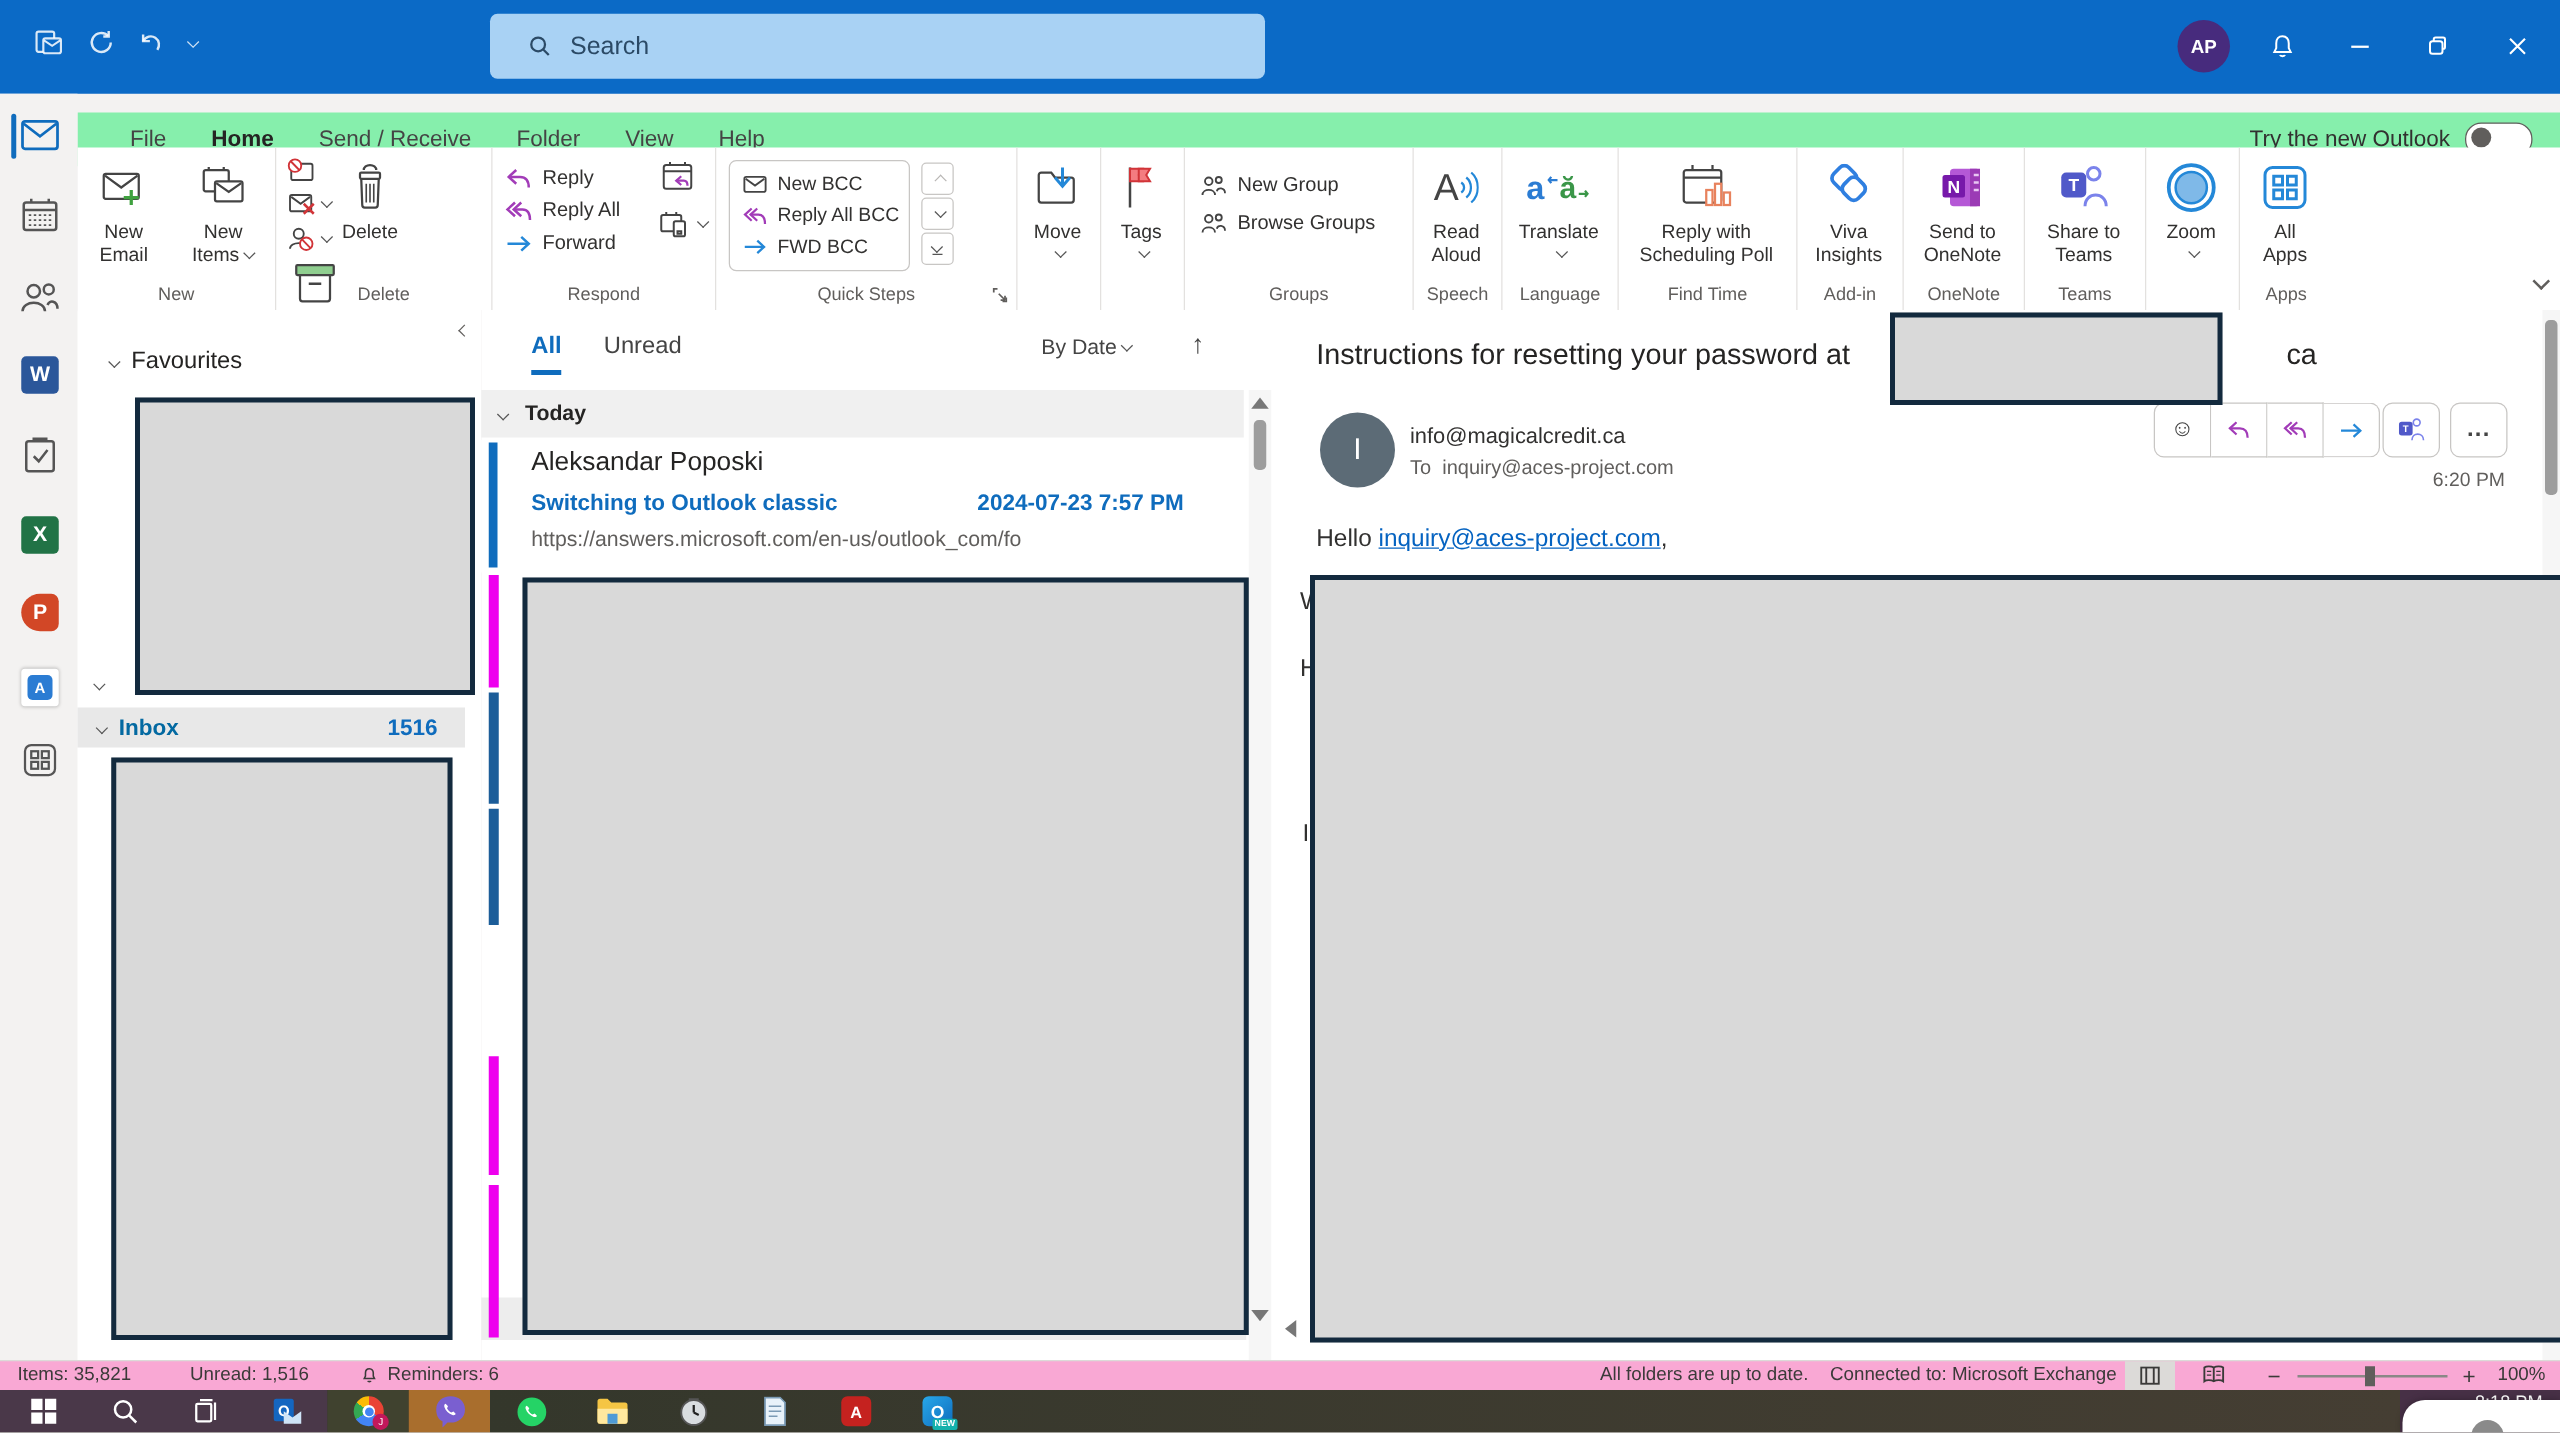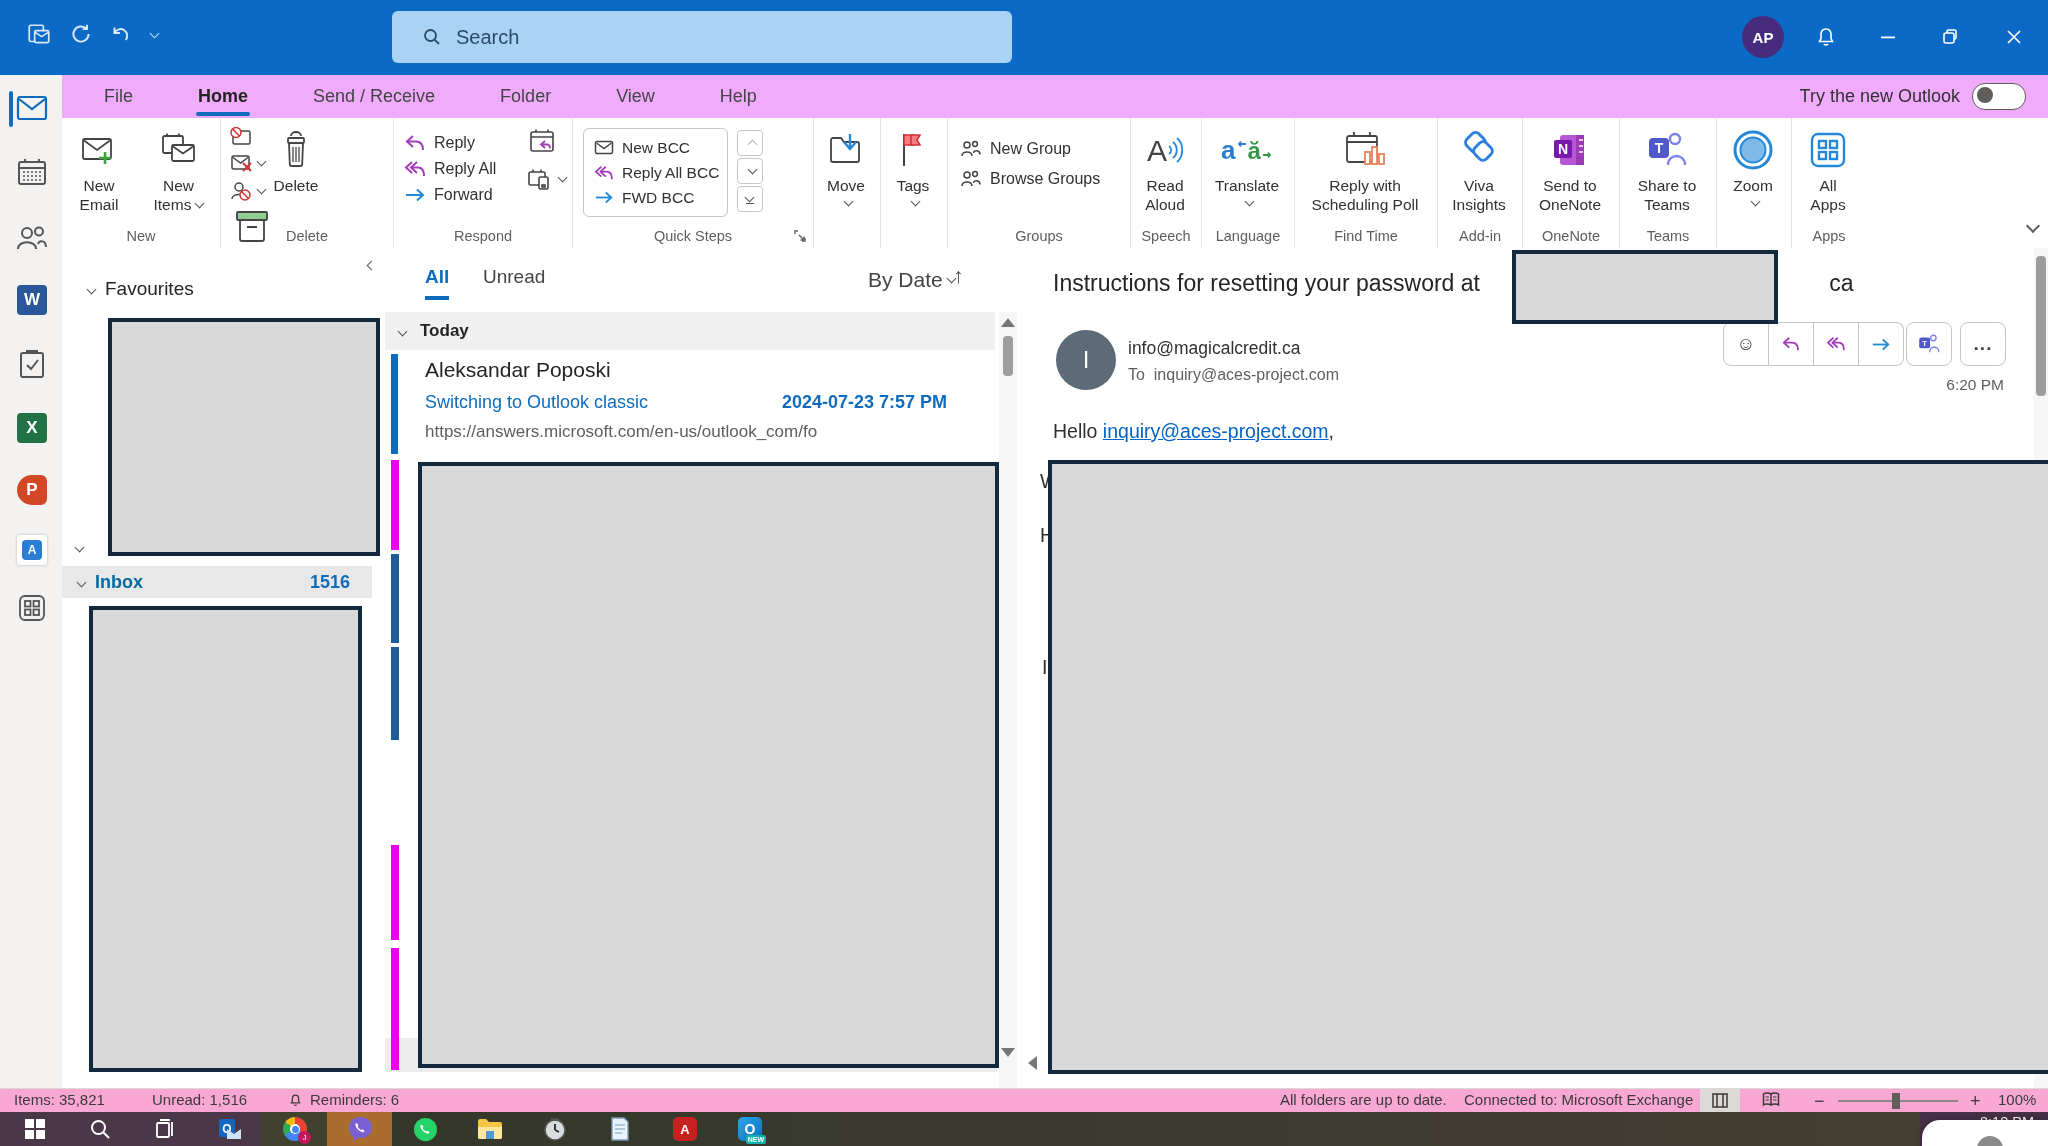--- a/index.html
+++ b/index.html
@@ -10,21 +10,21 @@
   
   #titlebar{left:0;top:0;width:2048px;height:75px;background:#0b6ac6;}
   .qa-ic{color:rgba(255,255,255,.85);display:flex;align-items:center;justify-content:center;}
   #searchbox{left:392px;top:11px;width:620px;height:52px;background:#a9d2f4;border-radius:6px;
              display:flex;align-items:center;color:#2b4a66;font-size:20px;}
   #searchbox .mag{margin:0 14px 0 30px;}
   .winbtn{color:#fff;display:flex;align-items:center;justify-content:center;width:44px;height:44px;}
   #avatar-ap{left:1742px;top:16px;width:42px;height:42px;border-radius:50%;background:#472b7d;color:#fff;
              font-size:15px;display:flex;align-items:center;justify-content:center;font-weight:bold;}
   
-  #tabrow{left:62px;top:75px;width:1986px;height:43px;background:#f0abfc;display:flex;align-items:center;gap:29px;}
+  #tabrow{left:62px;top:90px;width:1986px;height:43px;background:#86efac;display:flex;align-items:center;}
   .tab{font-size:18px;color:#444;padding:0 18px;height:43px;display:flex;align-items:center;position:relative;}
   .tab.active{color:#252423;font-weight:bold;}
   .tab.active:after{content:"";position:absolute;left:16px;right:16px;bottom:2px;height:4px;background:#0f6cbd;border-radius:2px;}
   #try-new{position:absolute;right:22px;top:8px;display:flex;align-items:center;font-size:18px;color:#323130;}
   #toggle{width:52px;height:25px;border:1.5px solid #605e5c;border-radius:13px;background:#fff;margin-left:12px;position:relative;}
   #toggle .knob{position:absolute;left:4px;top:3px;width:16px;height:16px;border-radius:50%;background:#605e5c;}
   
   #ribbon{left:62px;top:118px;width:1986px;height:130px;background:#fff;border-bottom:1px solid #d8d6d4;
           display:flex;align-items:stretch;}
   .rgroup{position:relative;border-right:1px solid #e3e1df;flex:0 0 auto;}
@@ -609,40 +609,40 @@
     <span style="margin-left:auto;margin-right:22px;font-size:18px;font-weight:bold;color:#0f6cbd">1516</span>
   </div>
 
   <div class="abs redact" style="left:27px;top:358px;width:265px;height:458px"></div>
 </div>
 
 <div id="msglist" class="abs">
 
   <div class="abs" style="left:40px;top:18px;font-size:19px;font-weight:bold;color:#0f6cbd;border-bottom:4px solid #0f6cbd;padding-bottom:8px"><span>All</span></div>
   <div class="abs" style="left:98px;top:18px;font-size:19px;color:#444"><span>Unread</span></div>
-  <div class="abs" style="left:483px;top:20px;font-size:21px;color:#444;display:flex;align-items:center">
+  <div class="abs" style="left:448px;top:20px;font-size:17px;color:#444;display:flex;align-items:center">
     <span>By Date</span>
       <span class="chev s"></span>
   </div>
   <div class="abs" style="left:568px;top:16px;font-size:21px;color:#444"><span>↑</span></div>
 
   <div class="abs" style="left:0;top:64px;width:610px;height:38px;background:#f0f0f0;display:flex;align-items:center">
     <span class="chev s" style="margin:0 14px 0 14px"></span>
     <span style="font-size:17px;font-weight:bold;color:#252423">Today</span>
   </div>
 
   <div class="abs sb-track" style="left:614px;top:64px;width:18px;height:776px"></div>
   <div class="abs tri up" style="left:616px;top:70px"></div>
   <div class="abs sb-thumb" style="left:618px;top:88px;width:10px;height:40px"></div>
   <div class="abs tri down" style="left:616px;top:800px"></div>
 
   <div class="abs" style="left:0;top:104px;width:612px;height:106px;background:#fff">
     <div class="abs" style="left:6px;top:2px;width:7px;height:100px;background:#0f6cbd"></div>
     <div class="abs" style="left:40px;top:6px;font-size:21px;color:#252423">Aleksandar Poposki</div>
-    <div class="abs" style="left:40px;top:40px;font-size:18px;font-weight:normal;color:#0f6cbd">Switching to Outlook classic</div>
+    <div class="abs" style="left:40px;top:40px;font-size:18px;font-weight:bold;color:#0f6cbd">Switching to Outlook classic</div>
     <div class="abs" style="right:50px;top:40px;font-size:18px;font-weight:bold;color:#0f6cbd">2024-07-23 7:57 PM</div>
     <div class="abs" style="left:40px;top:70px;width:560px;font-size:17px;color:#605e5c;white-space:nowrap;overflow:hidden">https://answers.microsoft.com/en-us/outlook_com/fo</div>
   </div>
 
   <div class="abs catbar" style="left:6px;top:212px;height:90px;background:#ee00ee"></div>
   <div class="abs catbar" style="left:6px;top:306px;height:89px;background:#1c5d99"></div>
   <div class="abs catbar" style="left:6px;top:399px;height:93px;background:#1c5d99"></div>
   <div class="abs catbar" style="left:6px;top:597px;height:95px;background:#ee00ee"></div>
   <div class="abs" style="left:0;top:790px;width:612px;height:34px;background:#ededed"></div>
   <div class="abs catbar" style="left:6px;top:700px;height:122px;background:#ee00ee"></div>

